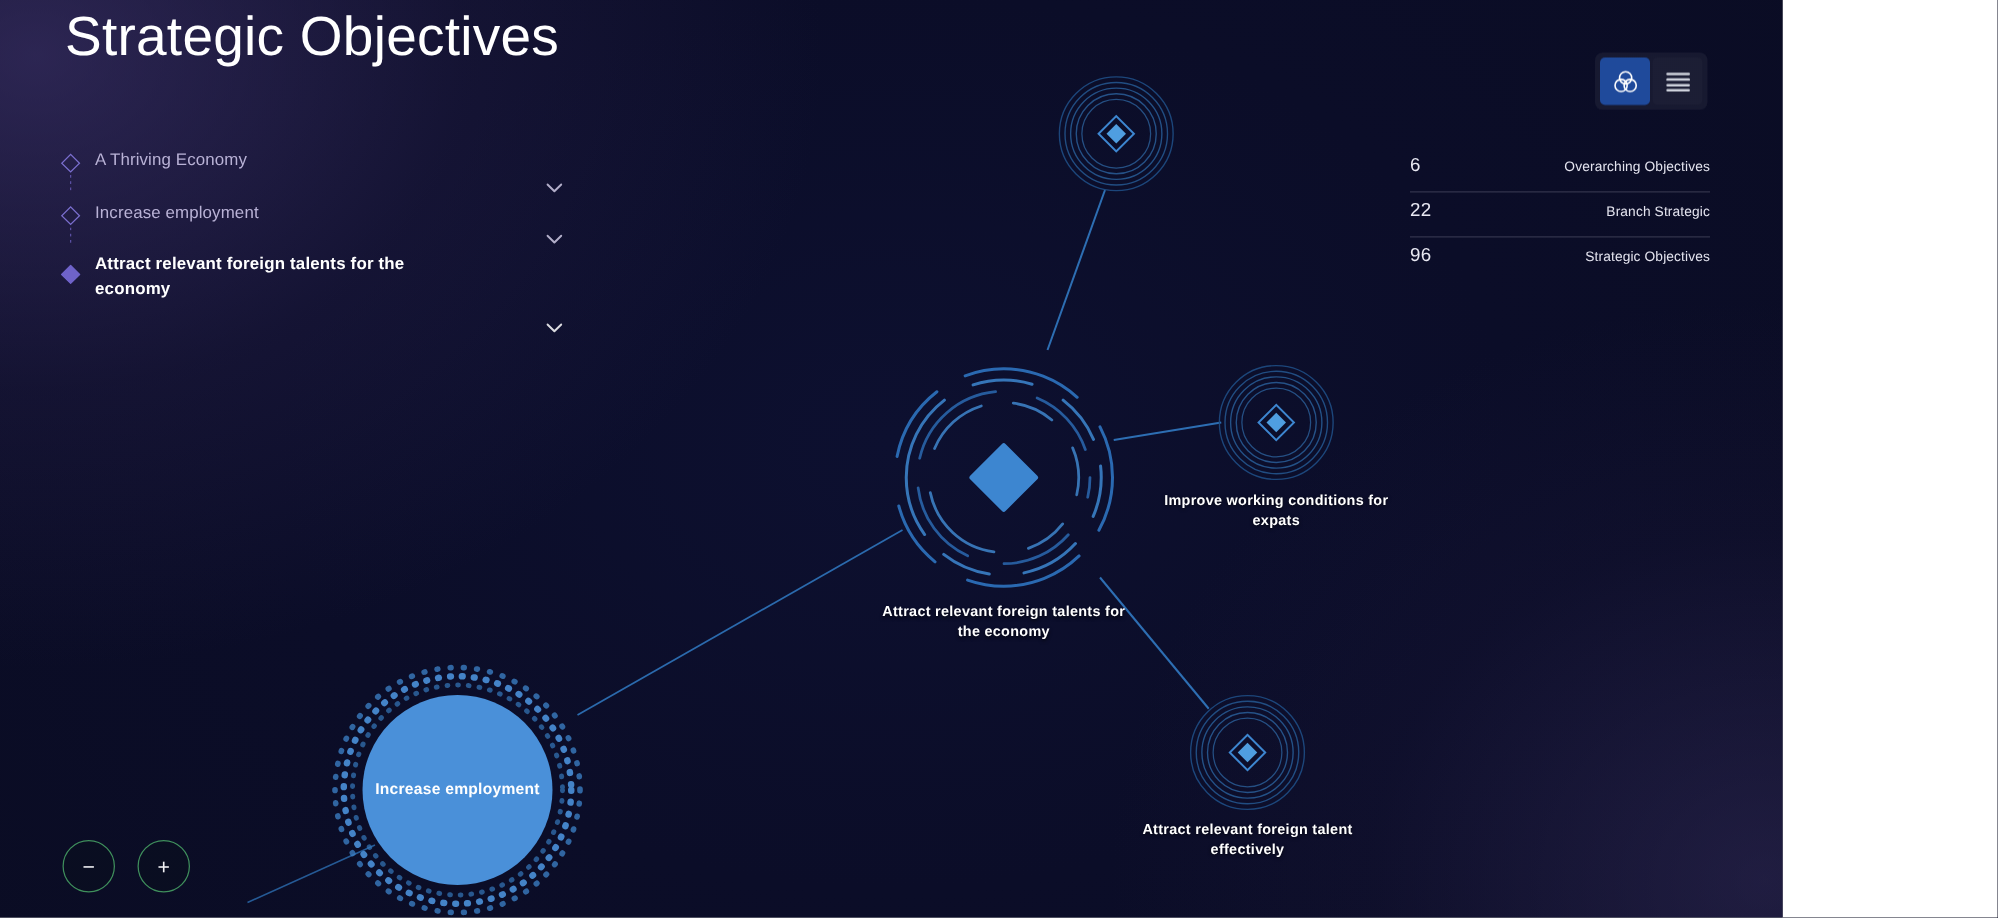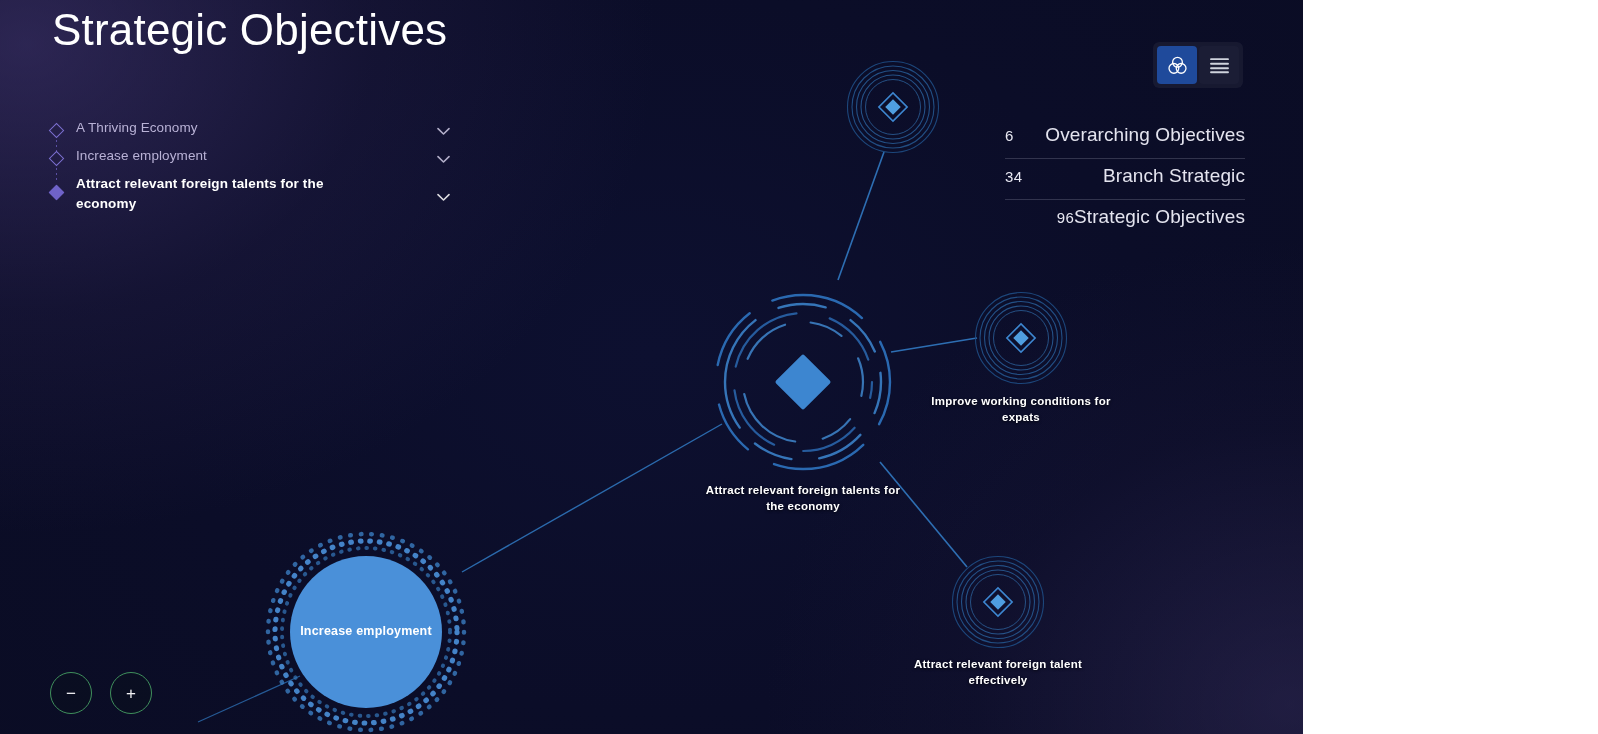--- a/index.html
+++ b/index.html
@@ -7,21 +7,21 @@
 
   html, body {
     width: 1598px;
     height: 734px;
     overflow: hidden;
     font-family: "Liberation Sans", sans-serif;
   }
 
   #stage {
     position: relative;
-    width: 1303px;
+    width: 1426px;
     height: 734px;
     background:
       radial-gradient(ellipse 900px 700px at 2% 6%, rgba(72,58,120,0.55) 0%, rgba(45,36,82,0.28) 38%, rgba(20,18,46,0.0) 70%),
       radial-gradient(ellipse 700px 620px at 99% 96%, rgba(62,52,104,0.42) 0%, rgba(34,28,66,0.18) 45%, rgba(15,15,38,0.0) 75%),
       radial-gradient(ellipse 1100px 800px at 50% 48%, #0d1030 0%, #0b0d28 45%, #0a0c22 100%),
       #0a0c20;
     overflow: hidden;
     color: #fff;
   }
 
@@ -53,20 +53,21 @@
     top: 118px;
     width: 400px;
   }
   .bc-item {
     position: relative;
     display: flex;
     align-items: flex-start;
     min-height: 28px;
     padding-left: 26px;
     cursor: pointer;
+    flex-direction: column;
   }
   .bc-diamond {
     position: absolute;
     left: 1px;
     top: 7px;
     width: 11px;
     height: 11px;
     transform: rotate(45deg);
     border: 1.4px solid #7b6fcf;
     background: transparent;
@@ -142,28 +143,28 @@
     top: 118px;
     width: 240px;
   }
   .stat-row {
     display: flex;
     align-items: baseline;
     justify-content: space-between;
     padding: 6px 0 12px 0;
     border-bottom: 1px solid rgba(190,190,210,0.22);
   }
-  .stat-row:last-child { border-bottom: none; justify-content: flex-end; }
+  .stat-row:last-child { border-bottom: none; }
   .stat-value {
     font-size: 15px;
     color: #e8e8f2;
     letter-spacing: 0.3px;
   }
   .stat-label {
-    font-size: 19px;
+    font-size: 11px;
     color: #e4e4ef;
     letter-spacing: 0.1px;
   }
 
   
   #description {
     position: absolute;
     right: 52px;
     bottom: 10px;
     width: 300px;
@@ -356,21 +357,21 @@
       </span>
     </button>
   </div>
 
   <div id="stats-panel">
     <div class="stat-row">
       <span class="stat-value">6</span>
       <span class="stat-label">Overarching Objectives</span>
     </div>
     <div class="stat-row">
-      <span class="stat-value">34</span>
+      <span class="stat-value">22</span>
       <span class="stat-label">Branch Strategic</span>
     </div>
     <div class="stat-row">
       <span class="stat-value">96</span>
       <span class="stat-label">Strategic Objectives</span>
     </div>
   </div>
 
 
   <div id="zoom-controls">

